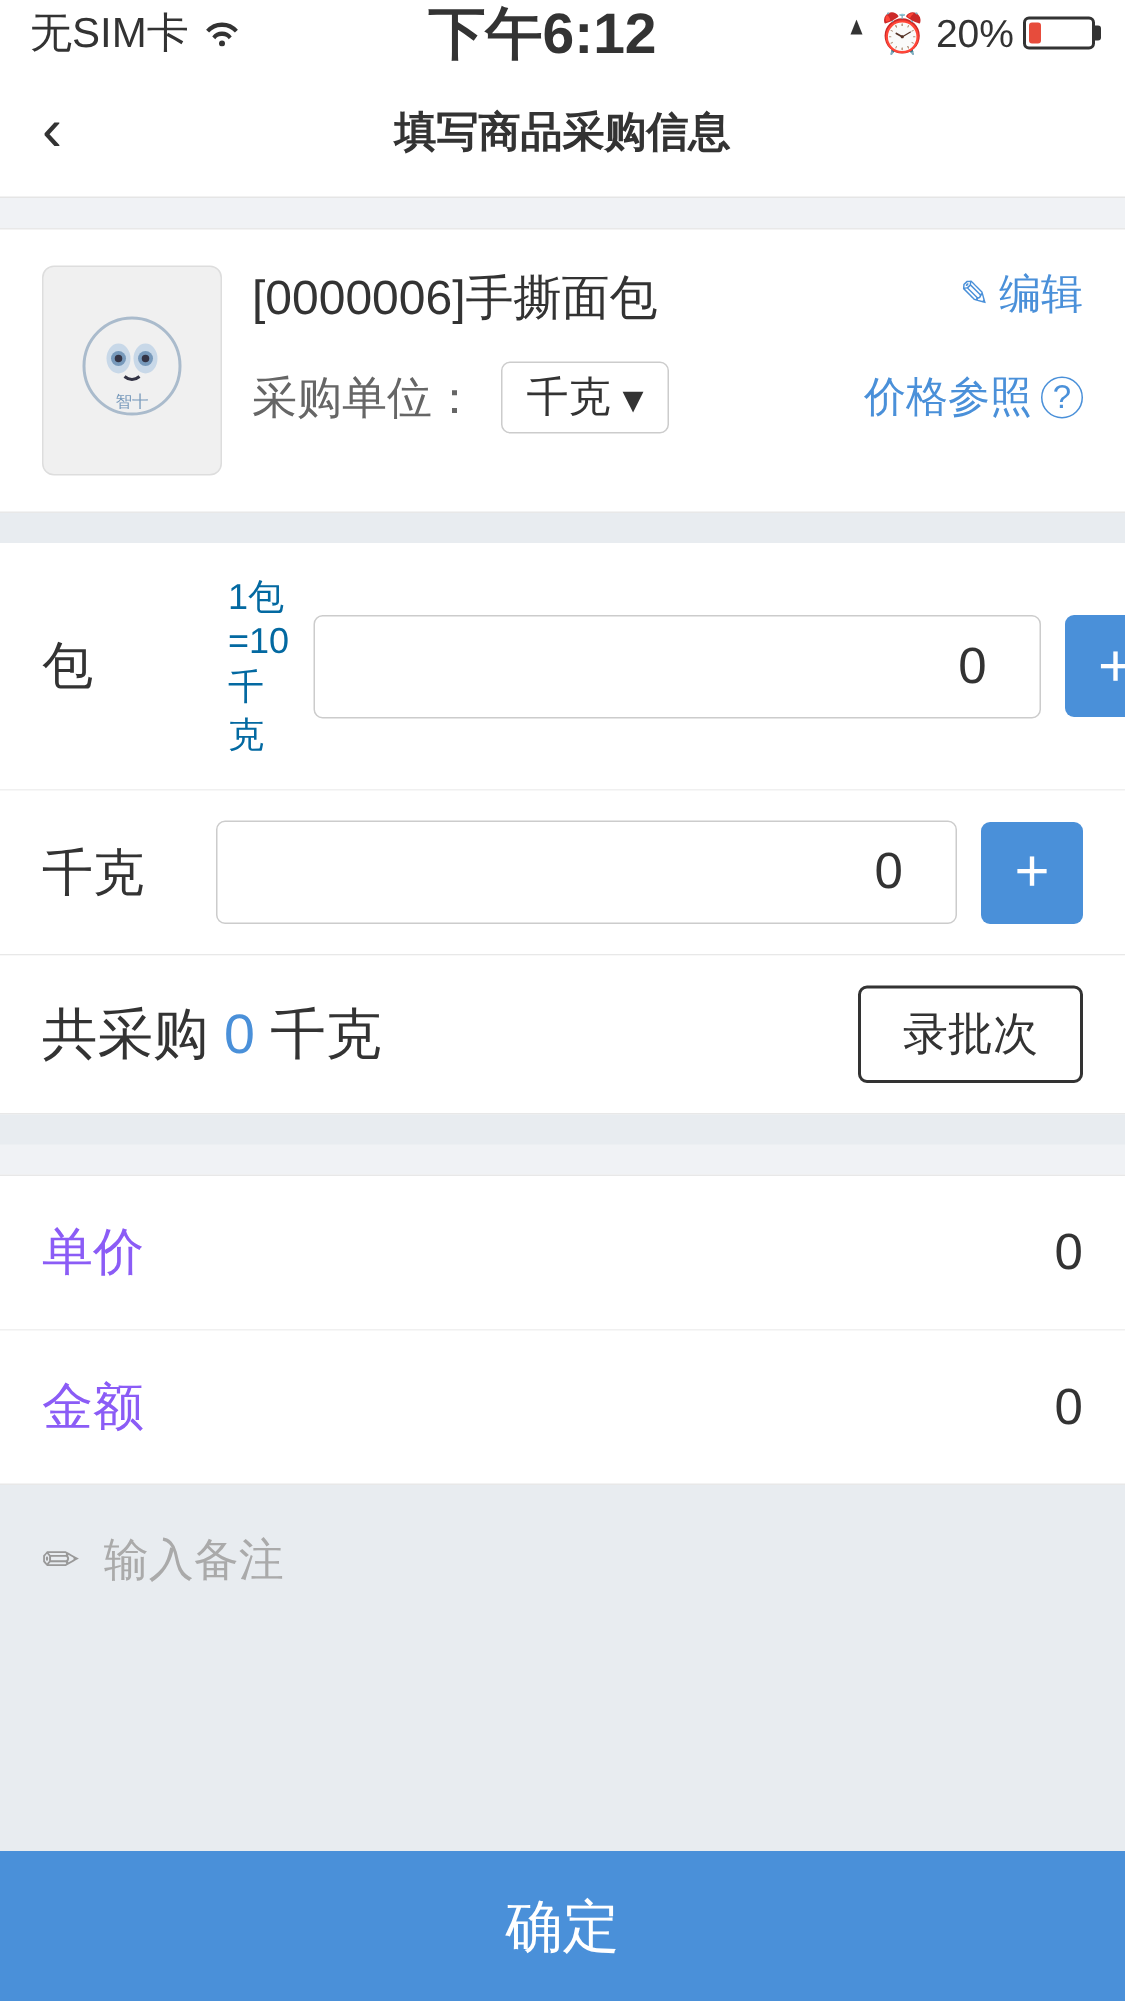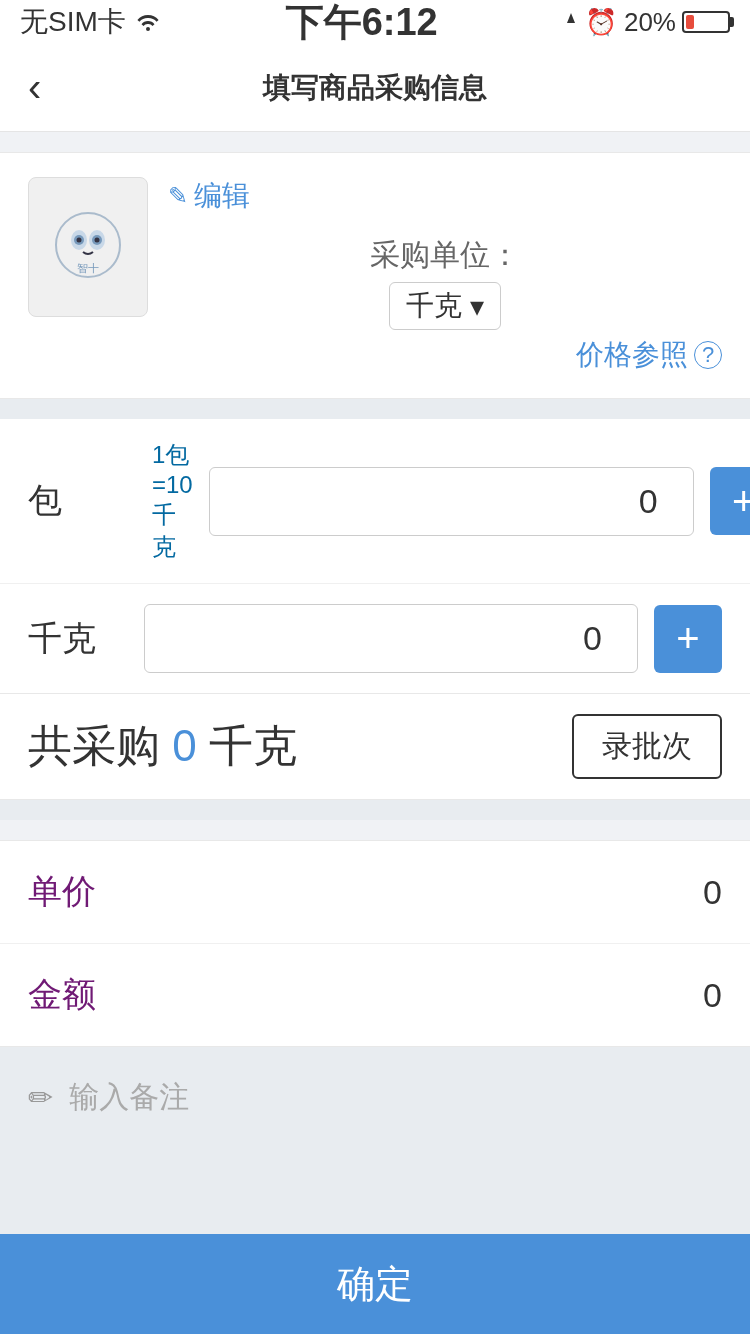--- a/index.html
+++ b/index.html
@@ -91,21 +91,21 @@
     .product-info { flex: 1; }
     .product-name-row {
       display: flex;
       justify-content: space-between;
       align-items: flex-start;
       margin-bottom: 20px;
     }
     .product-name { font-size: 32px; color: #333; font-weight: 500; }
     .edit-link { color: #4a90d9; font-size: 28px; display: flex; align-items: center; gap: 6px; white-space: nowrap; }
     .edit-icon { font-size: 24px; }
-    .unit-row { display: flex; align-items: center; gap: 6px; flex-direction: column; }
+    .unit-row { display: flex; align-items: center; gap: 16px; }
     .unit-label { font-size: 30px; color: #666; }
     .unit-select {
       border: 1px solid #ccc;
       border-radius: 6px;
       padding: 4px 16px;
       font-size: 28px;
       color: #333;
       display: flex;
       align-items: center;
       gap: 8px;
@@ -167,21 +167,21 @@
     .summary-section {
       background: #fff;
       border-bottom: 1px solid #e8e8e8;
     }
     .summary-row {
       display: flex;
       align-items: center;
       justify-content: space-between;
       padding: 20px 28px;
     }
-    .summary-text { font-size: 44px; color: #333; }
+    .summary-text { font-size: 37px; color: #333; }
     .summary-highlight { color: #4a90d9; font-weight: 500; }
     .batch-btn {
       border: 2px solid #333;
       border-radius: 6px;
       padding: 10px 28px;
       font-size: 30px;
       background: #fff;
       color: #333;
       cursor: pointer;
       margin-left: 16px;
@@ -195,21 +195,21 @@
       border-bottom: 1px solid #e8e8e8;
     }
     .price-row {
       display: flex;
       align-items: center;
       justify-content: space-between;
       padding: 28px;
       border-bottom: 1px solid #f0f0f0;
     }
     .price-row:last-child { border-bottom: none; }
-    .price-label { font-size: 34px; color: #701a75; }
+    .price-label { font-size: 34px; color: #8b5cf6; }
     .price-value { font-size: 34px; color: #333; }
 
     
     .note-section {
       background: #e8ecf0;
       margin-top: 0;
       padding: 24px 28px;
       display: flex;
       align-items: center;
       gap: 16px;
@@ -294,20 +294,21 @@
           <circle cx="44" cy="30" r="5" fill="#7799bb"></circle>
           <circle cx="26" cy="30" r="2.5" fill="#334"></circle>
           <circle cx="44" cy="30" r="2.5" fill="#334"></circle>
           <path d="M30 42 Q35 46 40 42" stroke="#334" stroke-width="2" fill="none"></path>
           <text x="35" y="62" text-anchor="middle" font-size="11" fill="#7799bb">智十</text>
         </svg>
       </div>
     </div>
     <div class="product-info">
       <div class="product-name-row">
+        <span class="product-name">[0000006]手撕面包</span>
         <span class="edit-link">
           <span class="edit-icon">✎</span>
           <span>编辑</span>
         </span>
       </div>
       <div class="unit-row">
         <span class="unit-label">采购单位：</span>
         <div class="unit-select">
           <span>千克</span>
           <span>▾</span>

